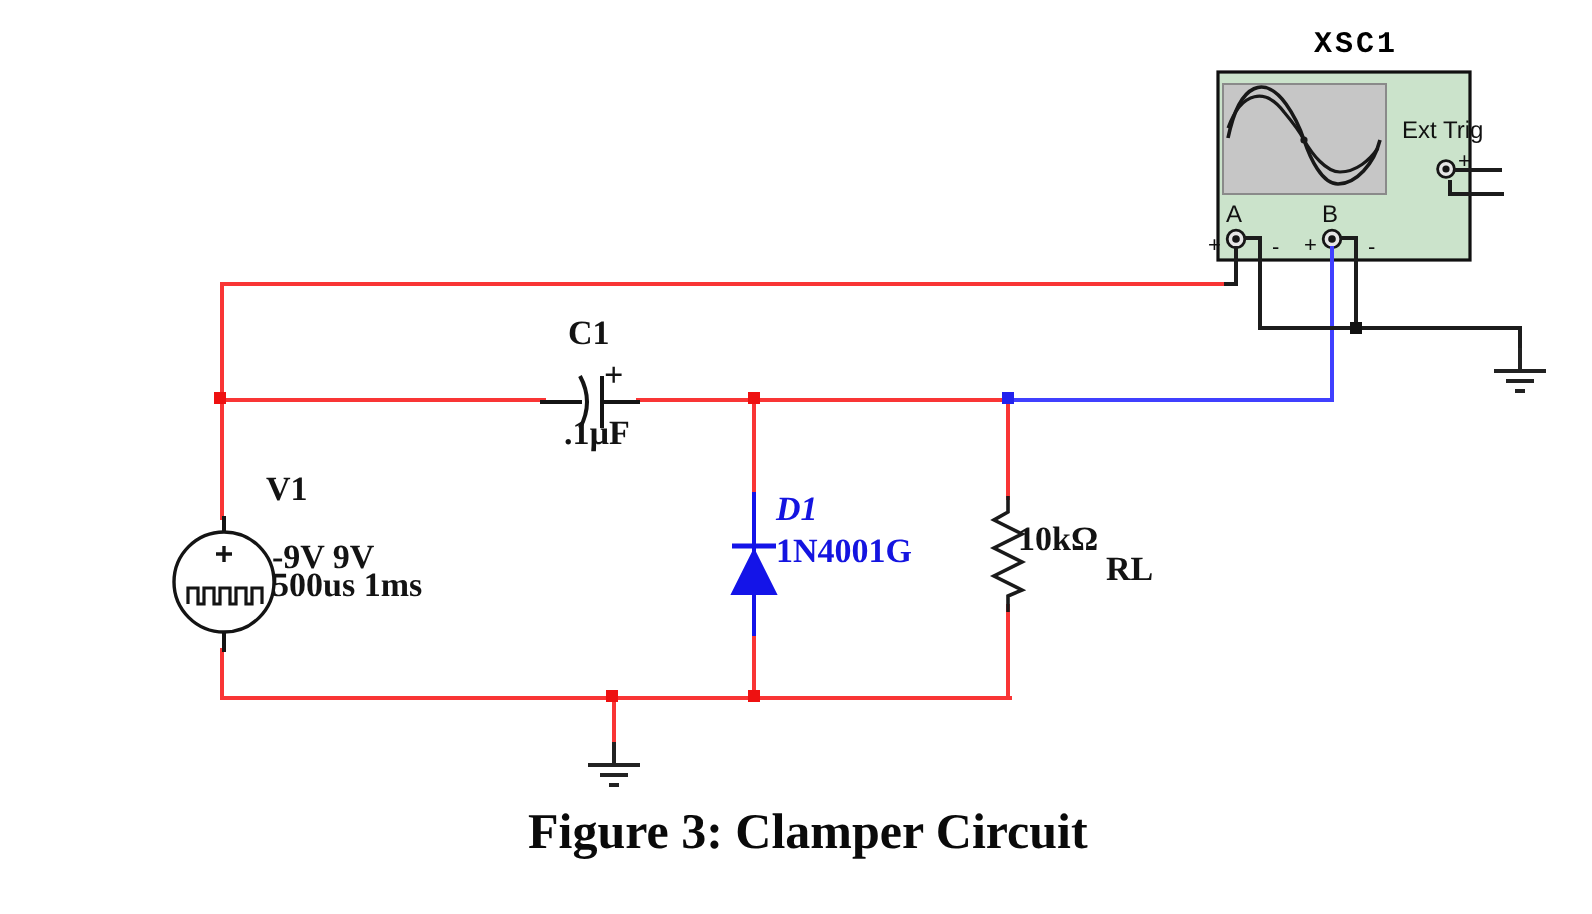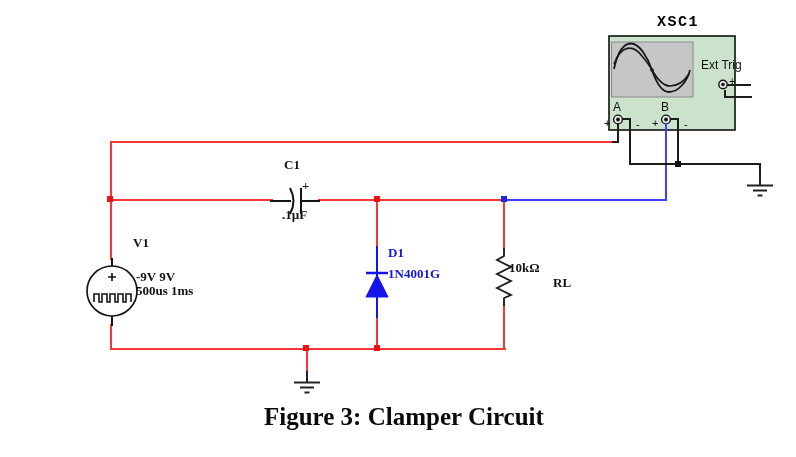--- a/index.html
+++ b/index.html
@@ -7,21 +7,21 @@
           font-family:"Liberation Sans",sans-serif;}
   .w{position:absolute;}
   .red{background:#f93535;}
   .blu{background:#4040ff;}
   .blk{background:#1c1c1c;}
   .dot{position:absolute;width:6px;height:6px;}
   .dot.red{background:#ee1111;}
   .dot.blu{background:#2222ee;}
   .dot.blk{background:#111;}
   .lbl{position:absolute;font-family:"Liberation Serif",serif;font-weight:bold;
-       font-size:13px;color:#131313;white-space:nowrap;line-height:1.1;}
+       font-size:17px;color:#131313;white-space:nowrap;line-height:1.1;}
   .lbl.blue{color:#1414e0;}
   .slbl{position:absolute;font-family:"Liberation Sans",sans-serif;font-size:12px;
         color:#111;white-space:nowrap;line-height:1;}
   .tiny{font-size:11px;}
   .mono{position:absolute;font-family:"DejaVu Sans Mono","Liberation Mono",monospace;
         font-weight:bold;font-size:15px;color:#000;letter-spacing:1.5px;white-space:nowrap;}
   .cap{position:absolute;font-family:"Liberation Serif",serif;font-weight:bold;
        font-size:25px;color:#0a0a0a;white-space:nowrap;}
   svg{position:absolute;overflow:visible;}
 </style>
@@ -107,21 +107,21 @@
   </svg>
   <div class="lbl" style="left:284px;top:158px;">C1</div>
   <div class="lbl" style="left:302px;top:179px;">+</div>
   <div class="lbl" style="left:282px;top:208px;">.1µF</div>
 
   <svg style="left:364px;top:244px;" width="32" height="76" viewBox="0 0 32 76">
     <line x1="13" y1="2" x2="13" y2="74" stroke="#1414e8" stroke-width="2"></line>
     <line x1="2" y1="29" x2="24" y2="29" stroke="#1414e8" stroke-width="2.5"></line>
     <path d="M13,31 L2,53 L24,53 Z" fill="#1414e8" stroke="#1414e8"></path>
   </svg>
-  <div class="lbl blue" style="left:388px;top:246px;">D1</div>
+  <div class="lbl blue" style="left:388px;top:246px;font-style:italic;">D1</div>
   <div class="lbl blue" style="left:388px;top:267px;">1N4001G</div>
 
   <svg style="left:494px;top:246px;" width="24" height="62" viewBox="0 0 24 62">
     <path d="M10,2 V10 L3,14 L17,21 L3,28 L17,35 L3,42 L17,49 L10,52 V60" fill="none" stroke="#1a1a1a" stroke-width="1.8"></path>
   </svg>
   <div class="lbl" style="left:509px;top:261px;">10kΩ</div>
   <div class="lbl" style="left:509px;top:276px;margin-left:44px;">RL</div>
 
   <svg style="left:292px;top:371px;" width="30" height="26" viewBox="0 0 30 26">
     <path d="M15,0 V11 M2,11.5 H28 M8,16.5 H22 M12.5,21.5 H17.5" stroke="#222" stroke-width="2" fill="none"></path>

